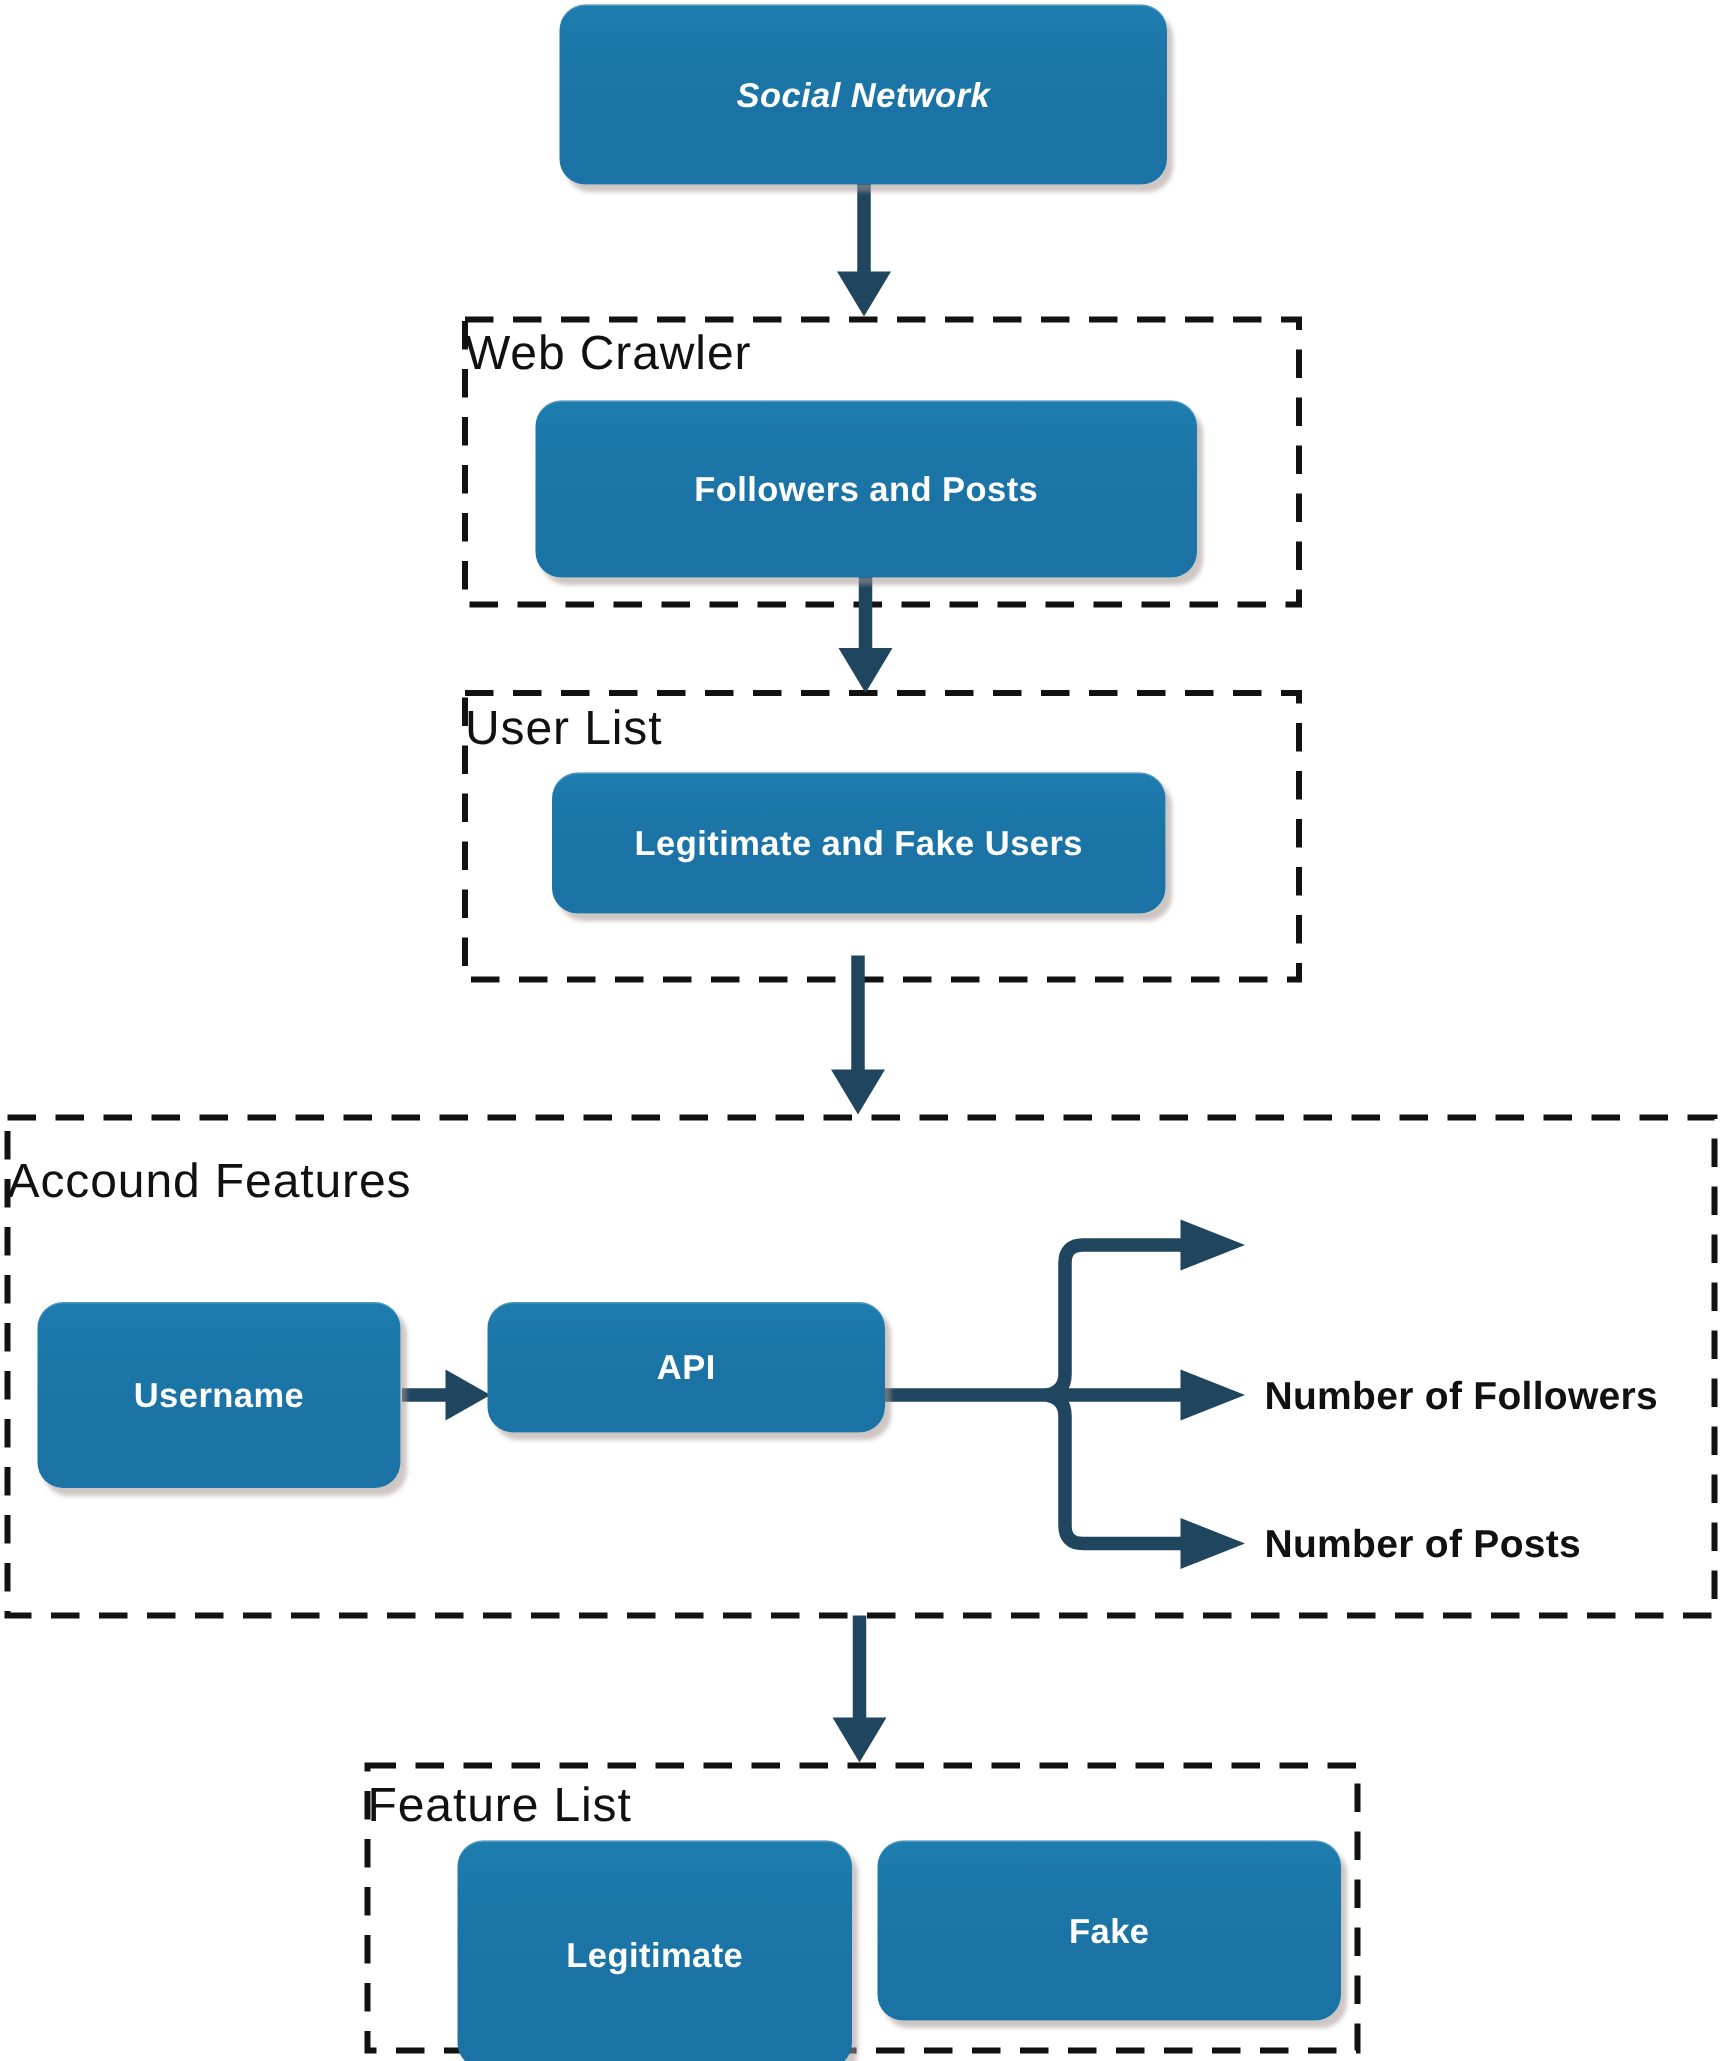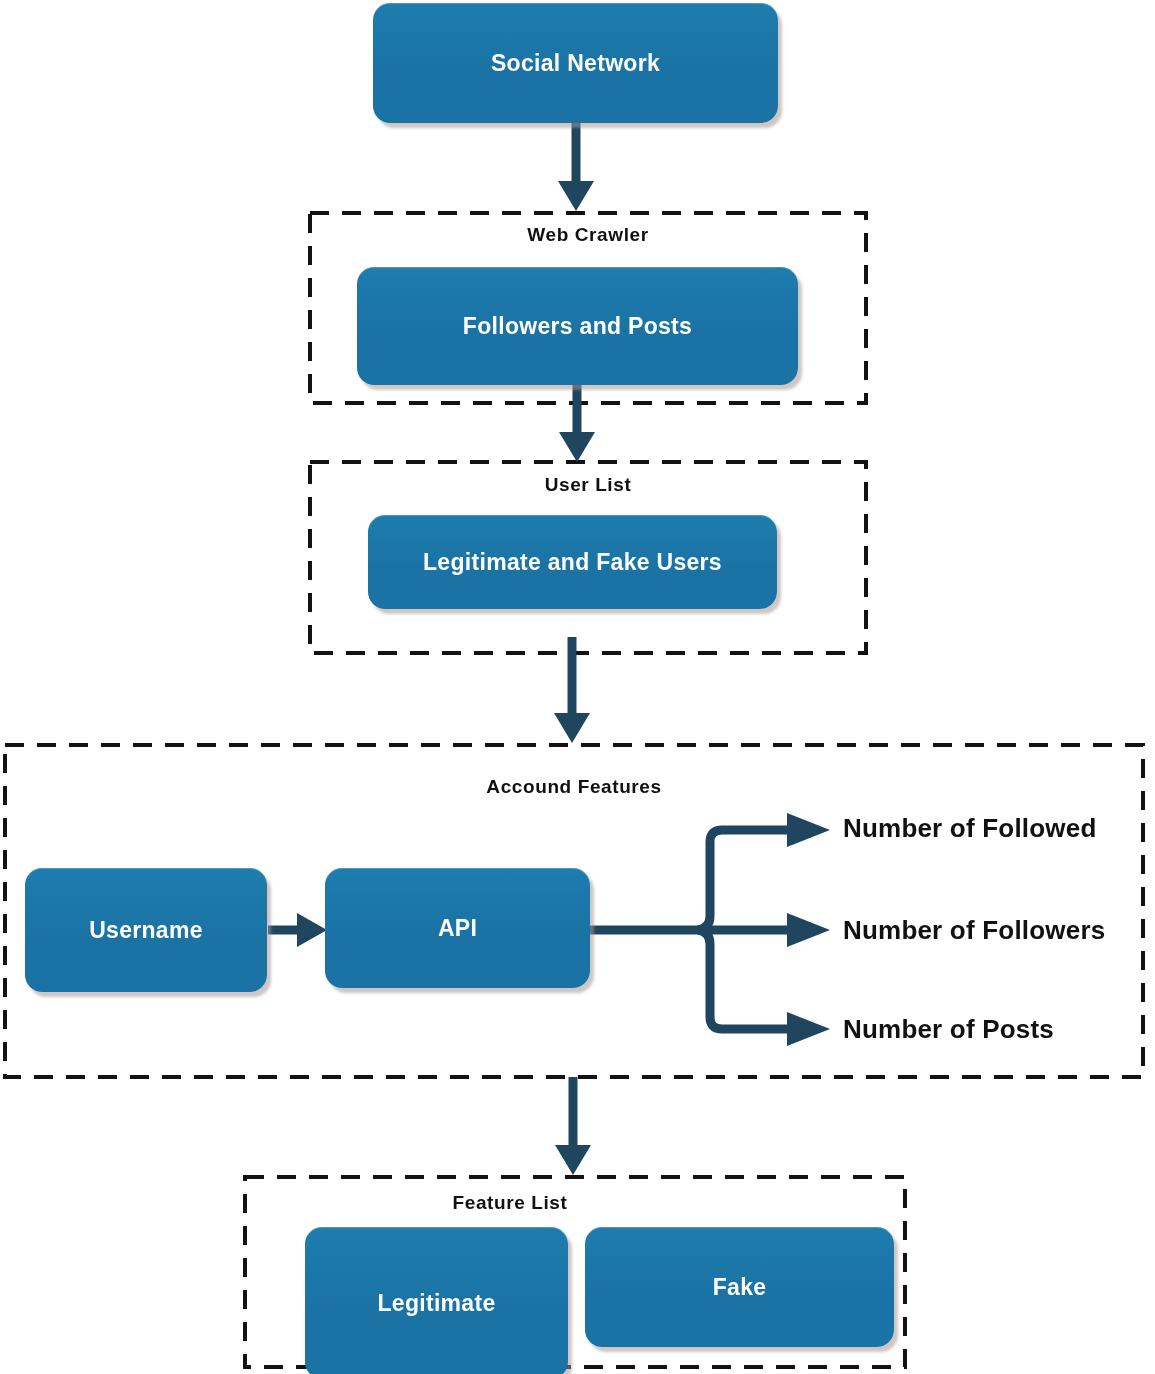--- a/index.html
+++ b/index.html
@@ -53,42 +53,42 @@
     text-align: center;
     font-weight: 700;
     font-size: 23px;
     letter-spacing: 0.3px;
     box-shadow: 4px 5px 3px rgba(165, 152, 145, 0.55),
                 inset 0 1px 0 rgba(255,255,255,0.22);
   }
   .section-title {
     position: absolute;
     color: var(--title-color);
-    font-size: 19px;
-    font-weight: 700;
+    font-size: 32px;
+    font-weight: 400;
     letter-spacing: 0.6px;
-    text-align: center;
+    text-align: left;
     line-height: 30px;
   }
   .output-label {
     position: absolute;
     left: 843px;
     color: var(--title-color);
     font-size: 26px;
     font-weight: 700;
     letter-spacing: 0.2px;
     line-height: 32px;
     white-space: nowrap;
   }
   
-  .node-social        { left: 373px; top: 3px;    width: 405px; height: 120px; }
+  .node-social        { left: 373px; top: 3px;    width: 405px; height: 120px; font-style: italic; }
   .node-followers     { left: 357px; top: 267px;  width: 441px; height: 118px; }
   .node-legitfake     { left: 368px; top: 515px;  width: 409px; height: 94px; }
   .node-username      { left: 25px;  top: 868px;  width: 242px; height: 124px; }
-  .node-api           { left: 325px; top: 868px;  width: 265px; height: 120px; }
+  .node-api           { left: 325px; top: 868px;  width: 265px; height: 87px; }
   .node-legitimate    { left: 305px; top: 1227px; width: 263px; height: 152px; }
   .node-fake          { left: 585px; top: 1227px; width: 309px; height: 120px; }
   
   .title-webcrawler   { left: 310px; top: 220px;  width: 556px; }
   .title-userlist     { left: 310px; top: 470px;  width: 556px; }
   .title-features     { left: 5px;   top: 772px;  width: 1138px; }
   .title-featurelist  { left: 245px; top: 1188px; width: 530px; }
   
   .output-0 { top: 812px; }
   .output-1 { top: 914px; }
@@ -161,17 +161,16 @@
   <div class="node node-api">
     <span>API</span>
   </div>
   <div class="node node-legitimate">
     <span>Legitimate</span>
   </div>
   <div class="node node-fake">
     <span>Fake</span>
   </div>
 
-  <div class="output-label output-0">Number of Followed</div>
   <div class="output-label output-2">Number of Posts</div>
   <div class="output-label output-1">Number of Followers</div>
 
 </div>
 
 </body></html>

